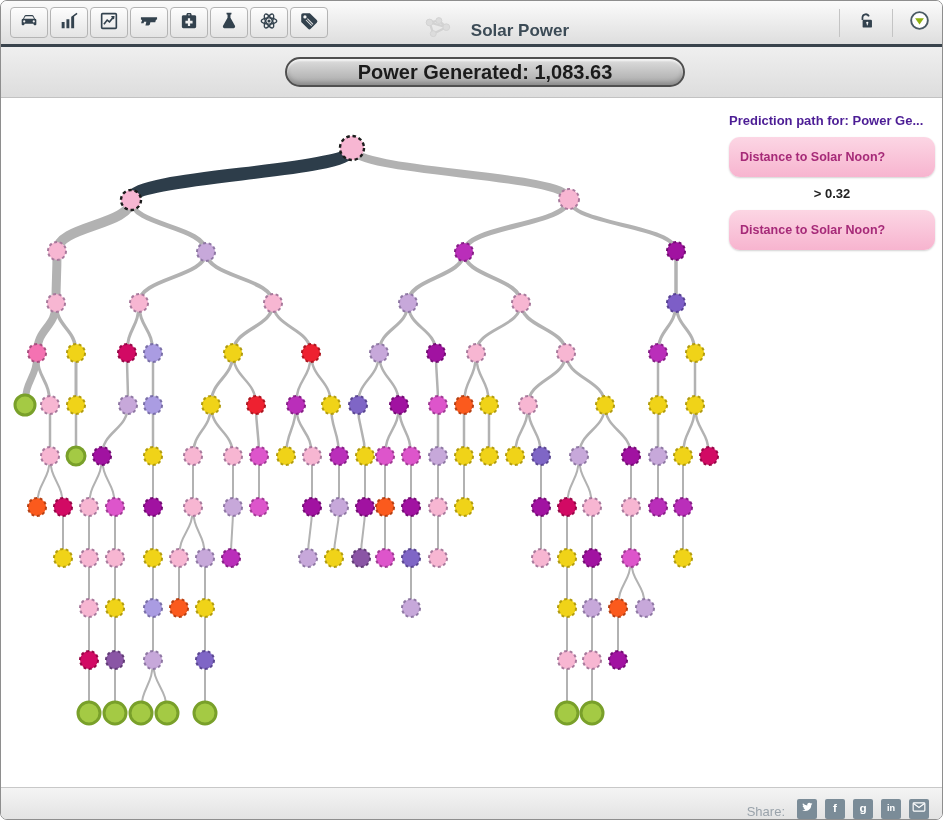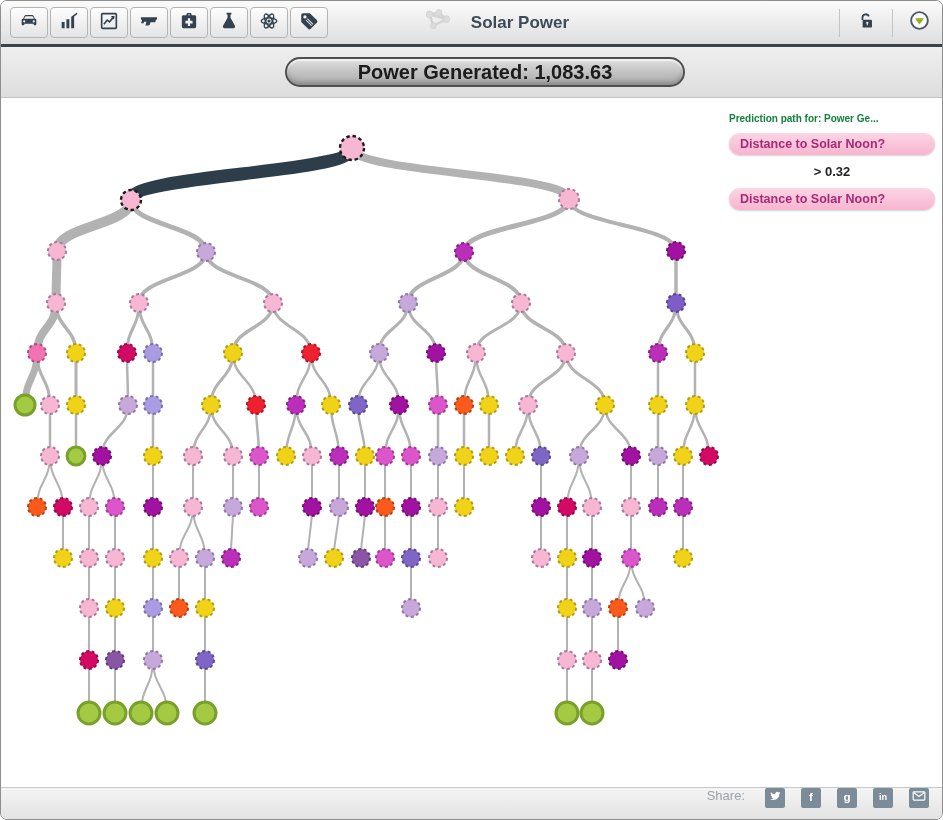--- a/index.html
+++ b/index.html
@@ -6,21 +6,21 @@
   .window{position:relative;width:941px;height:818px;border:1px solid #8e8e8e;border-radius:7px;
     overflow:hidden;background:#fff;font-family:"Liberation Sans",sans-serif;}
   
   .toolbar{position:absolute;top:0;left:0;right:0;height:43px;
     background:linear-gradient(#fbfbfb,#dedede);border-bottom:3px solid #39434c;z-index:5;}
   .tb-buttons{position:absolute;left:9px;top:6px;display:flex;gap:2px;}
   .tb-btn{width:36px;height:29px;border:1px solid #b4b4b4;border-radius:4px;
     background:linear-gradient(#fdfdfd,#e4e4e4);display:flex;align-items:center;justify-content:center;
     box-shadow:inset 0 1px 0 rgba(255,255,255,.9);cursor:pointer;}
   .tb-btn svg{width:22px;height:22px;}
-  .title-group{position:absolute;left:0;right:0;top:0;height:43px;display:flex;align-items:center;
+  .title-group{position:absolute;left:0;right:0;top:0;height:59px;display:flex;align-items:center;
     justify-content:center;gap:18px;pointer-events:none;padding-left:47px;}
   .title-text{font-size:17px;font-weight:bold;color:#3c4b56;}
   .tb-right{position:absolute;right:6px;top:0;height:43px;display:flex;align-items:center;}
   .tb-sep{width:1px;height:28px;background:#c4c4c4;margin:0 9px;}
   .tb-flat{width:34px;height:30px;display:flex;align-items:center;justify-content:center;cursor:pointer;}
   
   .controls{position:absolute;top:46px;left:0;right:0;height:50px;
     background:linear-gradient(#efefef,#dddddd);border-bottom:1px solid #c2c2c2;z-index:5;}
   .pruning{position:absolute;left:10px;top:0;height:50px;display:flex;align-items:center;}
   .pruning-label{font-size:12.5px;color:#5a5a5a;margin-right:8px;}
@@ -35,29 +35,29 @@
   .power-pill{position:absolute;left:284px;top:10px;width:396px;height:26px;border:2px solid #4f4f4f;
     border-radius:16px;background:linear-gradient(#dedede,#a8a8a8);
     box-shadow:inset 0 2px 2px rgba(255,255,255,.7), inset 0 -3px 4px rgba(0,0,0,.18);
     display:flex;align-items:center;justify-content:center;
     font-size:20px;font-weight:bold;color:#1b1b1b;}
   
   .canvas{position:absolute;top:97px;left:0;right:0;bottom:32px;background:#fff;z-index:1;}
   svg.tree{position:absolute;top:0;left:0;z-index:1;}
   
   .pred-panel{position:absolute;right:7px;top:112px;width:206px;z-index:4;}
-  .pred-title{font-size:10px;font-weight:bold;color:#15803d;white-space:nowrap;overflow:hidden;}
-  .pred-pill{margin-top:9px;box-sizing:border-box;width:100%;padding:4px 11px;border-radius:11px;
+  .pred-title{font-size:13px;font-weight:bold;color:#4c1d95;white-space:nowrap;overflow:hidden;}
+  .pred-pill{margin-top:9px;box-sizing:border-box;width:100%;padding:13px 11px;border-radius:11px;
     background:linear-gradient(#fcd6e4,#f7b4cf);box-shadow:0 1px 2px rgba(0,0,0,.18);
     font-size:12.5px;font-weight:bold;color:#a62a78;}
   .pred-value{margin-top:9px;text-align:center;font-size:13px;font-weight:bold;color:#222;}
   
   .bottombar{position:absolute;left:0;right:0;bottom:0;height:31px;border-top:1px solid #c8c8c8;
-    background:linear-gradient(#f4f4f4,#e3e3e3);display:flex;align-items:flex-start;
-    justify-content:flex-end;padding-right:13px;gap:16px;z-index:5;}
+    background:linear-gradient(#f4f4f4,#e3e3e3);display:flex;align-items:flex-end;
+    justify-content:flex-end;padding-right:13px;gap:8px;z-index:5;}
   .share-label{font-size:13px;color:#9aa3ab;margin-right:4px;}
   .share-btn{width:20px;height:20px;border-radius:2px;background:#7b8c98;display:flex;
     align-items:center;justify-content:center;cursor:pointer;}
   .share-btn svg{width:20px;height:20px;}
   .icon-dark{fill:#33424e;}
 </style>
 </head>
 <body>
 
 <div class="window">

